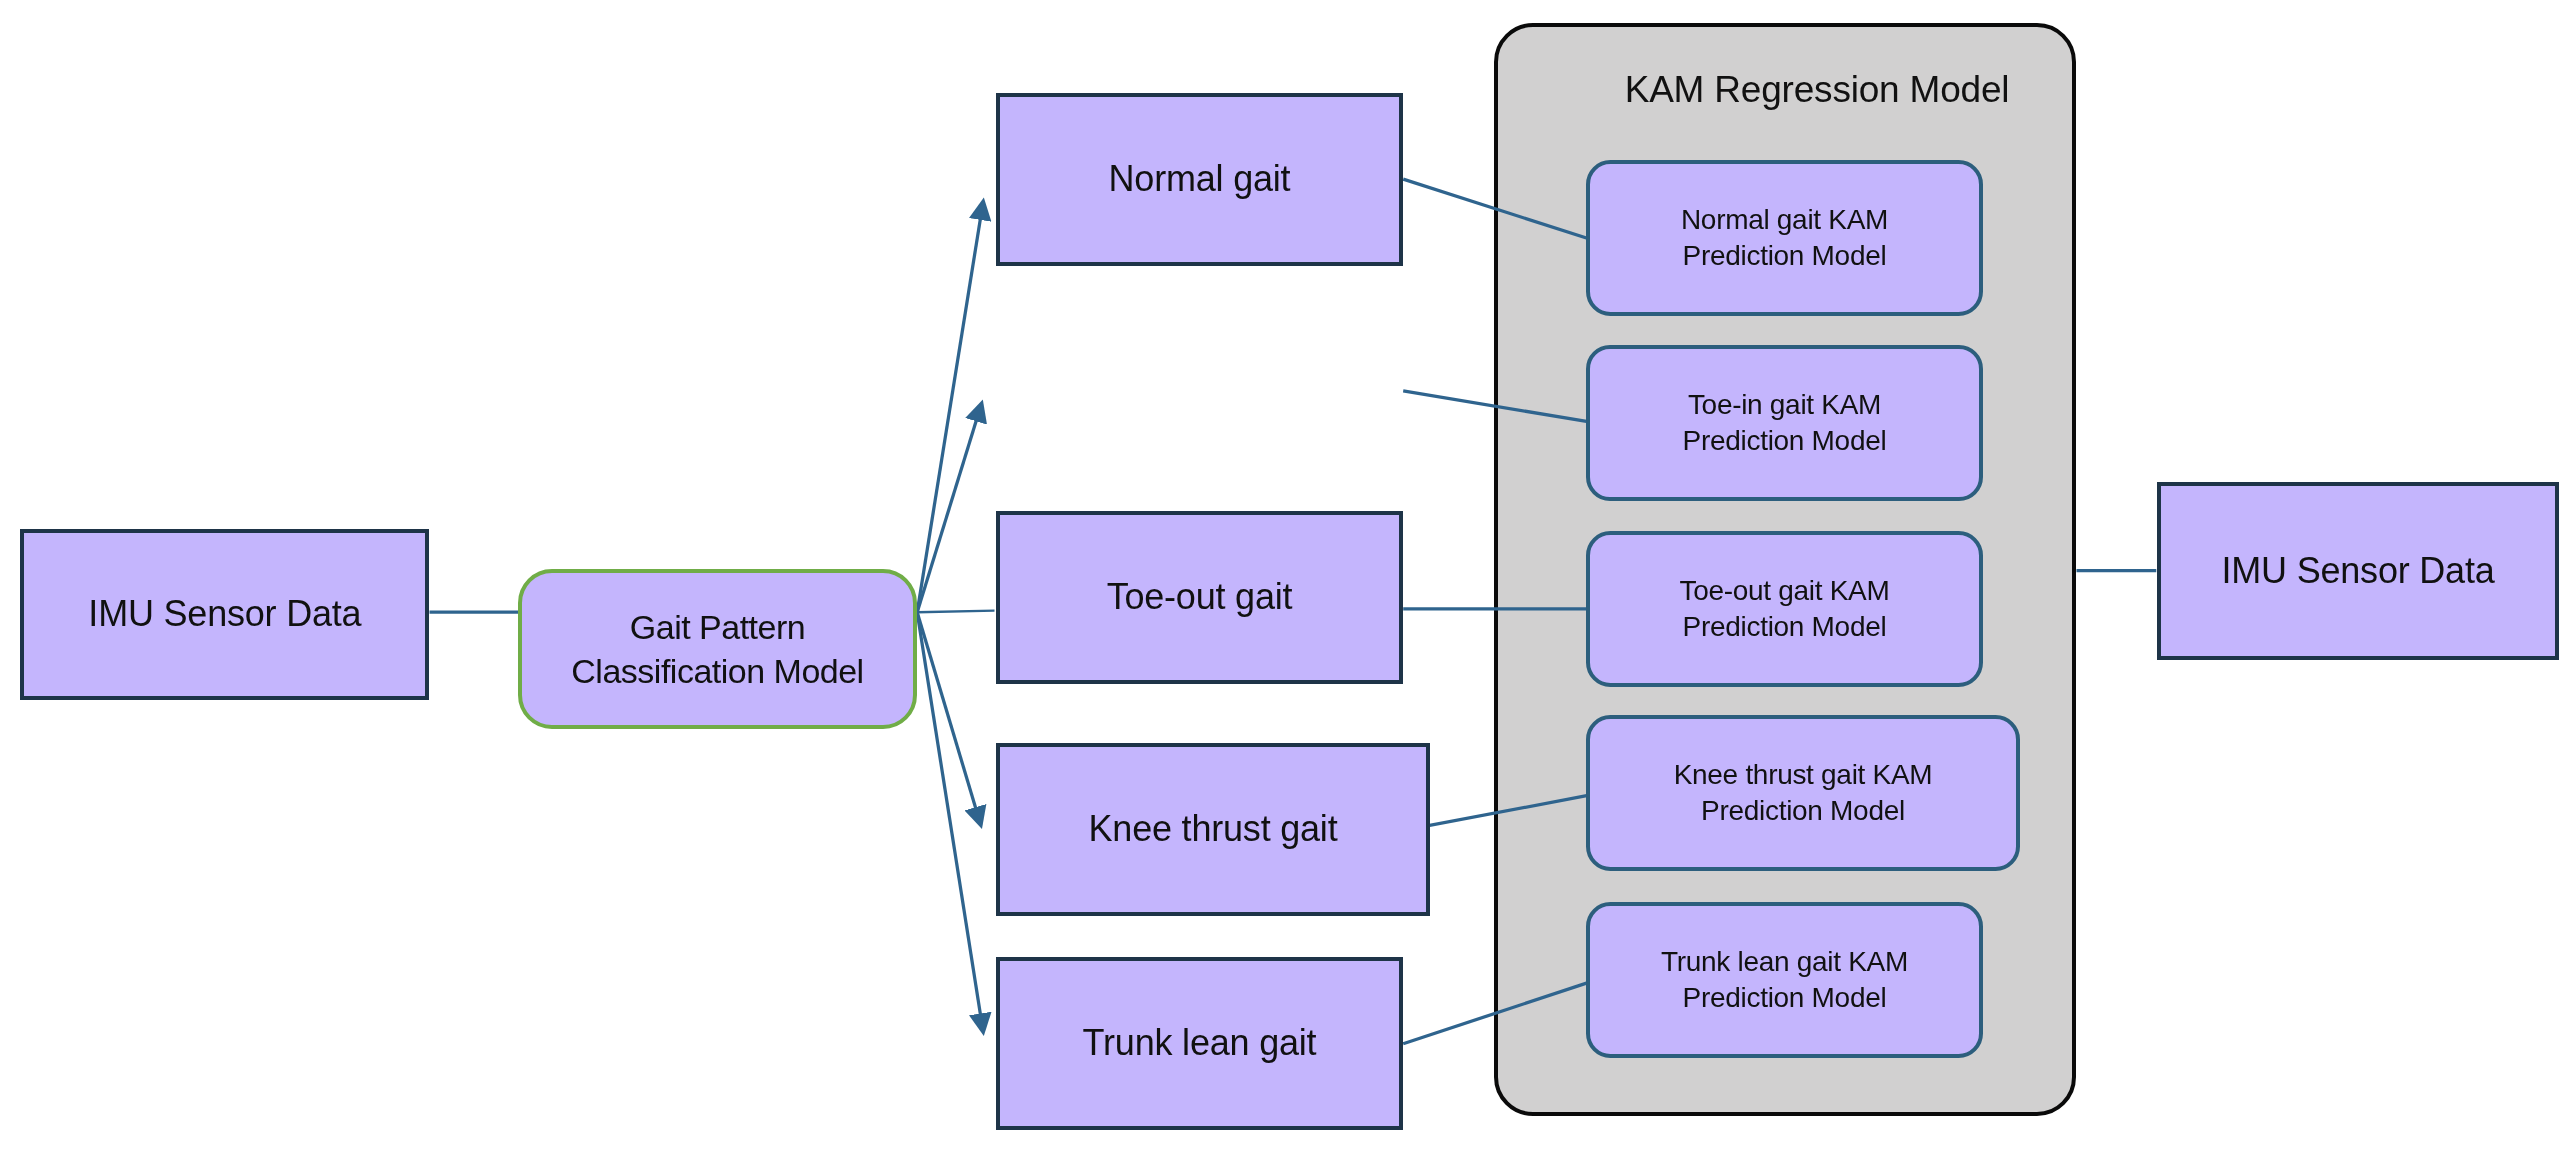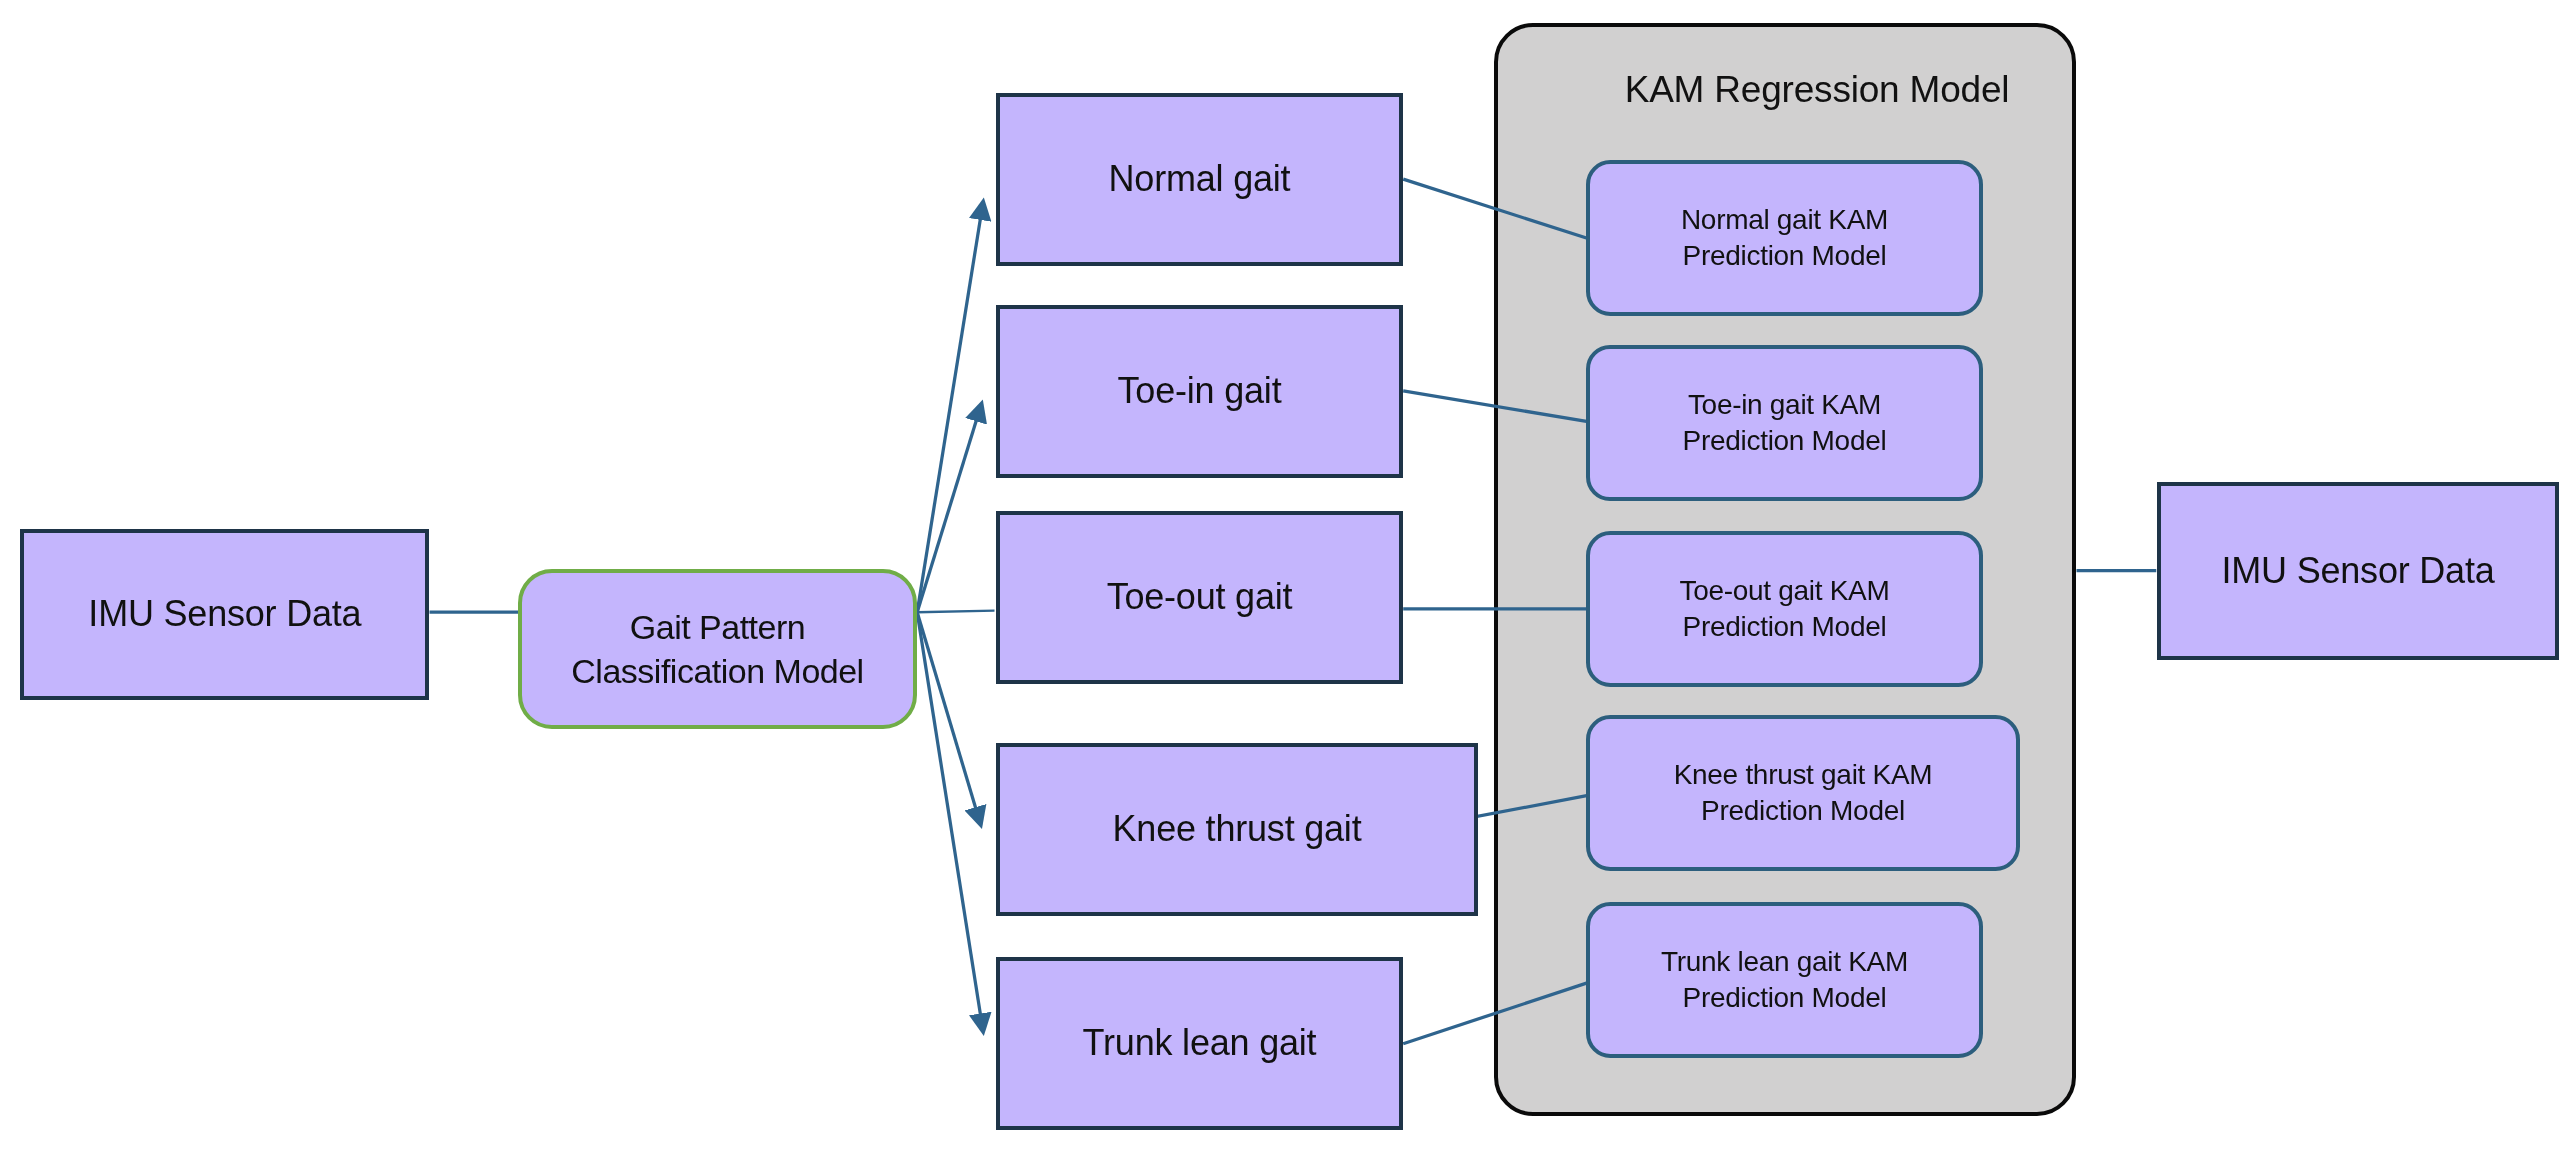--- a/index.html
+++ b/index.html
@@ -30,21 +30,21 @@
              box-sizing:border-box;background:var(--container-fill);
              border:4.9px solid var(--container-border);border-radius:39px;}
   .container-title{position:absolute;left:0;top:42px;width:100%;text-align:center;
                    font-size:37px;letter-spacing:-0.2px;color:var(--text);margin-left:32px;}
   
   .n-left-input   {left:20.4px;   top:529px;  width:409px; height:171px;}
   .n-classifier   {left:518px;  top:533px;  width:399px; height:160px;}
   .n-gait-0       {left:996px; top:93px;  width:407px; height:173px;}
   .n-gait-1       {left:996px; top:305px;  width:407px; height:173px;}
   .n-gait-2       {left:996px; top:511px;  width:407px; height:173px;}
-  .n-gait-3       {left:996px; top:743px;  width:482px; height:173px;}
+  .n-gait-3       {left:996px; top:743px;  width:434px; height:173px;}
   .n-gait-4       {left:996px; top:957px; width:407px; height:173px;}
   .n-pred-0       {left:1586px; top:160px;  width:397px; height:156px;}
   .n-pred-1       {left:1586px; top:345px;  width:397px; height:156px;border-radius:24px;}
   .n-pred-2       {left:1586px; top:531px;  width:397px; height:156px;}
   .n-pred-3       {left:1586px; top:715px;  width:434px; height:156px;}
   .n-pred-4       {left:1586px; top:902px; width:397px; height:156px;}
   .n-right-output {left:2157px; top:482px;  width:402px; height:178px;}
 </style>
 </head>
 <body>
@@ -74,21 +74,20 @@
     <line class="wire" x1="1723" y1="1282" x2="1950" y2="1207"></line>
     <line class="wire" x1="2550" y1="701" x2="2648" y2="701"></line>
   </svg>
 
   <div class="node rect n-left-input">IMU Sensor Data</div>
 
   <div class="node classifier n-classifier">Gait Pattern
 Classification Model</div>
 
   <div class="node rect n-gait-0">Normal gait</div>
-  <div class="node rect n-gait-1">Toe-in gait</div>
   <div class="node rect n-gait-2">Toe-out gait</div>
   <div class="node rect n-gait-3">Knee thrust gait</div>
   <div class="node rect n-gait-4">Trunk lean gait</div>
 
   <div class="node pred n-pred-0">Normal gait KAM
 Prediction Model</div>
   <div class="node pred n-pred-1">Toe-in gait KAM
 Prediction Model</div>
   <div class="node pred n-pred-2">Toe-out gait KAM
 Prediction Model</div>

